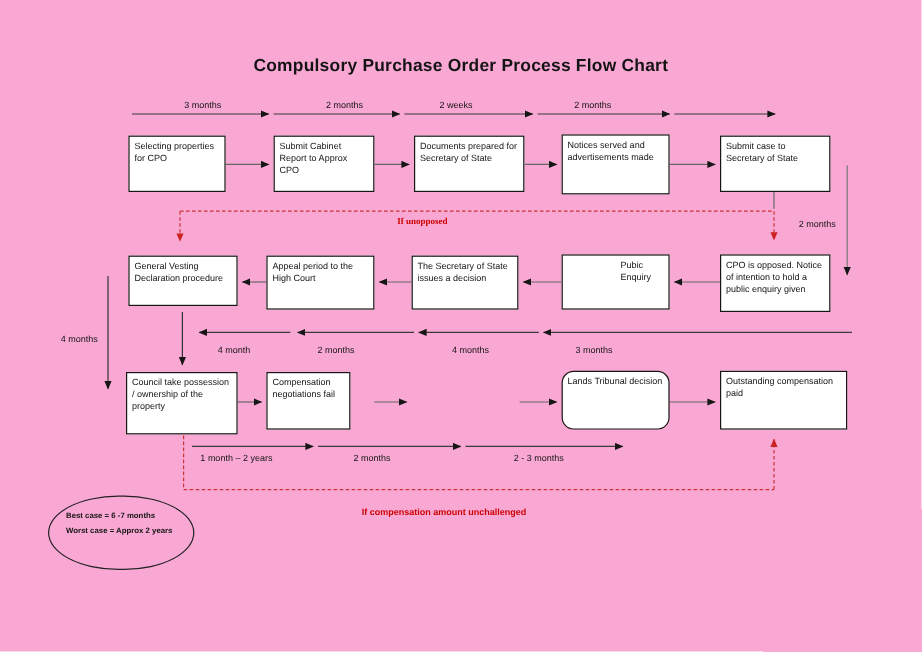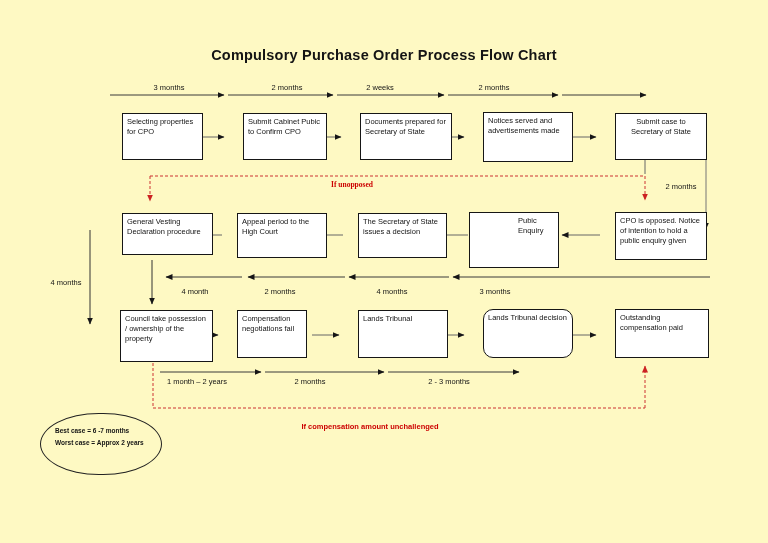--- a/index.html
+++ b/index.html
@@ -1,21 +1,21 @@
 <!DOCTYPE html>
 <html><head>
 <meta charset="utf-8">
 <style>
   html,body{margin:0;padding:0;background:#fff;}
-  .page{position:relative;width:768px;height:543px;background:#fef9c3;overflow:hidden;
+  .page{position:relative;width:768px;height:543px;background:#f9a8d4;overflow:hidden;
         font-family:"Liberation Sans",sans-serif;color:#141414;}
   .title{position:absolute;left:0;right:0;top:47px;text-align:center;
          font-size:14.5px;font-weight:bold;letter-spacing:.2px;}
   .box{position:absolute;border:1.4px solid #161616;background:#fff;box-sizing:border-box;
-       font-size:7.5px;line-height:1.32;padding:3px 4px;overflow:hidden;margin-left:15px;}
+       font-size:7.5px;line-height:1.32;padding:3px 4px;overflow:hidden;}
   .lbl{position:absolute;font-size:7.5px;line-height:1;white-space:nowrap;
        transform:translateX(-50%);}
   .red{color:#cc0000;font-weight:bold;}
   .note{position:absolute;left:40px;top:413px;width:122px;height:62px;
         border:1.4px solid #222;border-radius:50% / 52%;box-sizing:border-box;
         padding:12px 6px 0 14px;font-size:6.5px;font-weight:bold;line-height:1.45;}
   .note p{margin:0 0 3px 0;}
   svg.layer{position:absolute;left:0;top:0;}
 </style>
 </head>
@@ -99,46 +99,45 @@
   </svg>
 
   <div class="title">Compulsory Purchase Order Process Flow Chart</div>
 
   <div class="lbl" style="left:169px;top:84px;">3 months</div>
   <div class="lbl" style="left:287px;top:84px;">2 months</div>
   <div class="lbl" style="left:380px;top:84px;">2 weeks</div>
   <div class="lbl" style="left:494px;top:84px;">2 months</div>
 
   <div class="box" style="left:107px;top:113px;width:81px;height:47px;">Selecting properties for CPO</div>
-  <div class="box" style="left:228px;top:113px;width:84px;height:47px;">Submit Cabinet Pubic to Confirm CPO</div>
+  <div class="box" style="left:228px;top:113px;width:84px;height:47px;">Submit Cabinet Report to Approx CPO</div>
   <div class="box" style="left:345px;top:113px;width:92px;height:47px;">Documents prepared for Secretary of State</div>
   <div class="box" style="left:468px;top:112px;width:90px;height:50px;">Notices served and advertisements made</div>
-  <div class="box" style="left:600px;top:113px;width:92px;height:47px;text-align:center;">Submit case to Secretary of State</div>
+  <div class="box" style="left:600px;top:113px;width:92px;height:47px;">Submit case to Secretary of State</div>
 
   <div class="lbl red" style="left:352px;top:181px;font-family:Liberation Serif, serif;">If unopposed</div>
   <div class="lbl" style="left:681px;top:183px;">2 months</div>
 
   <div class="box" style="left:107px;top:213px;width:91px;height:42px;">General Vesting Declaration procedure</div>
   <div class="box" style="left:222px;top:213px;width:90px;height:45px;">Appeal period to the High Court</div>
   <div class="box" style="left:343px;top:213px;width:89px;height:45px;">The Secretary of State issues a decision</div>
-  <div class="box" style="left:454px;top:212px;width:90px;height:56px;padding-left:48px;">Pubic Enquiry</div>
+  <div class="box" style="left:468px;top:212px;width:90px;height:46px;padding-left:48px;">Pubic Enquiry</div>
   <div class="box" style="left:600px;top:212px;width:92px;height:48px;">CPO is opposed. Notice of intention to hold a public enquiry given</div>
 
   <div class="lbl" style="left:66px;top:279px;">4 months</div>
 
   <div class="lbl" style="left:195px;top:288px;">4 month</div>
   <div class="lbl" style="left:280px;top:288px;">2 months</div>
   <div class="lbl" style="left:392px;top:288px;">4 months</div>
   <div class="lbl" style="left:495px;top:288px;">3 months</div>
 
   <div class="box" style="left:105px;top:310px;width:93px;height:52px;">Council take possession / ownership of the property</div>
   <div class="box" style="left:222px;top:310px;width:70px;height:48px;">Compensation negotiations fail</div>
-  <div class="box" style="left:343px;top:310px;width:90px;height:48px;">Lands Tribunal</div>
   <div class="box" style="left:468px;top:309px;width:90px;height:49px;border-radius:10px;">Lands Tribunal decision</div>
-  <div class="box" style="left:600px;top:309px;width:94px;height:49px;">Outstanding compensation paid</div>
+  <div class="box" style="left:600px;top:309px;width:106px;height:49px;">Outstanding compensation paid</div>
 
   <div class="lbl" style="left:197px;top:378px;">1 month – 2 years</div>
   <div class="lbl" style="left:310px;top:378px;">2 months</div>
   <div class="lbl" style="left:449px;top:378px;">2 - 3 months</div>
 
   <div class="lbl red" style="left:370px;top:423px;">If compensation amount unchallenged</div>
 
   <div class="note">
     <p>Best case = 6 -7 months</p>
     <p>Worst case = Approx 2 years</p>

